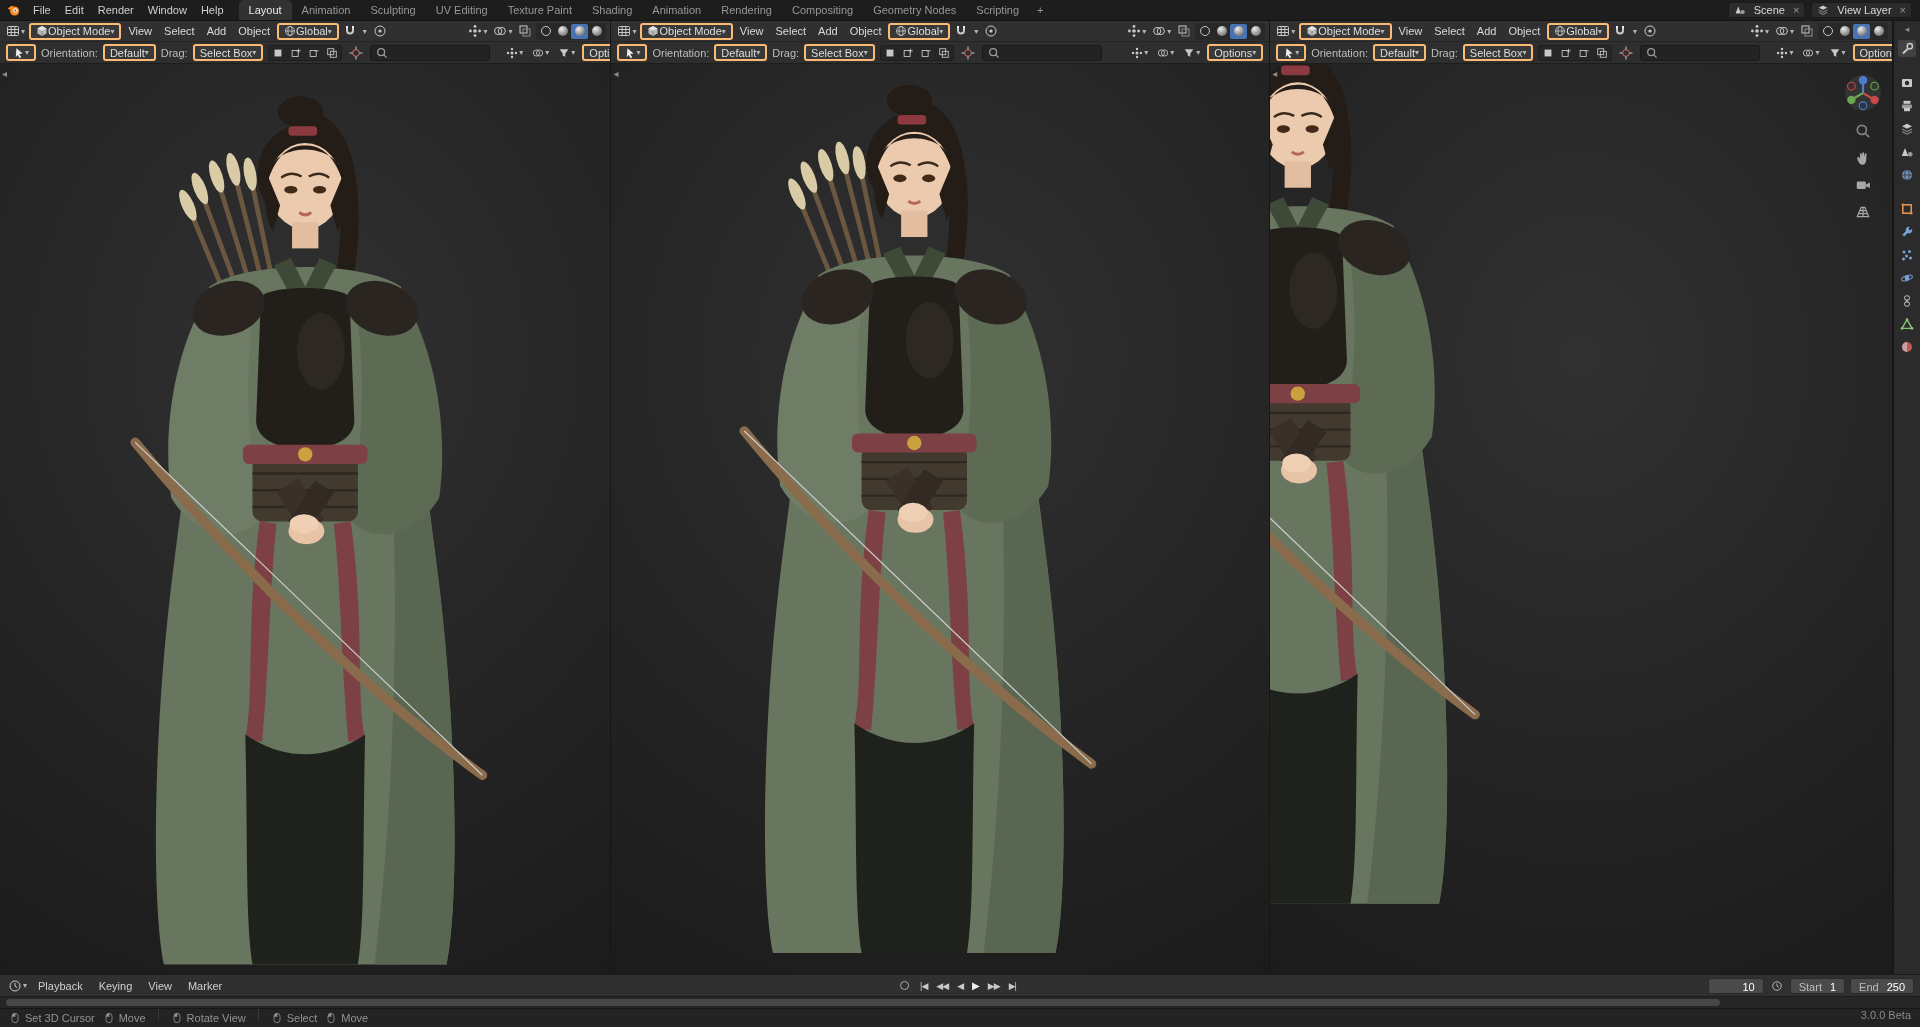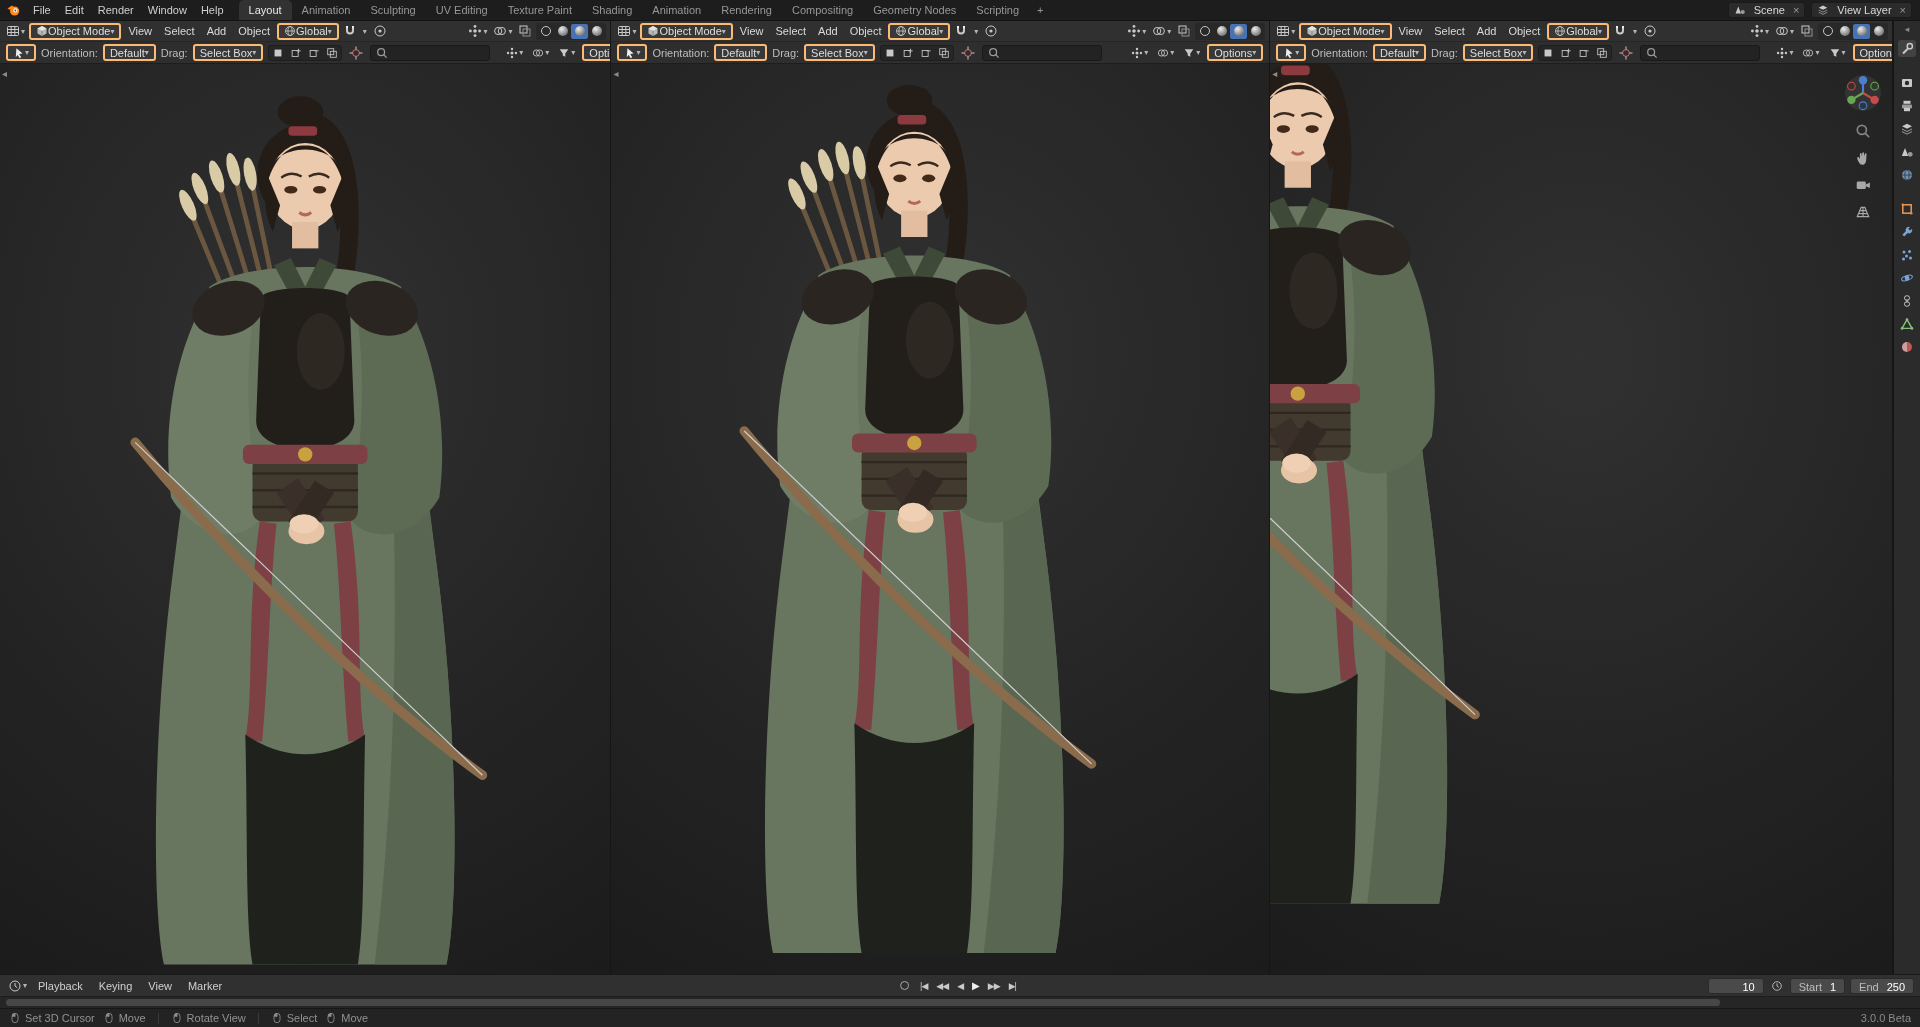--- a/index.html
+++ b/index.html
@@ -74,21 +74,21 @@
   .rec-dot{width:9px;height:9px;border:1.5px solid #a8a8a8;border-radius:50%;margin-right:6px}
   .tl-right{margin-left:auto;display:flex;align-items:center;gap:5px}
   .num-field{background:#4a4a4a;border:1px solid #2a2a2a;border-radius:3px;height:16px;
     display:flex;align-items:flex-end;gap:8px;padding:0 8px}
   .num-field .val{color:#fff}
   .frame-field{min-width:56px;justify-content:flex-end}
   .tl-track{height:12px;background:#262626;border-top:1px solid #1d1d1d;position:relative}
   .tl-scrollbar{position:absolute;top:2px;left:6px;right:200px;height:7px;border-radius:4px;background:#474747}
 
   
-  .statusbar{height:19px;background:#232323;display:flex;align-items:center;gap:8px;padding:0 9px;
+  .statusbar{height:19px;background:#232323;display:flex;gap:8px;padding:0 9px;
     color:#929292;border-top:1px solid #171717}
   .kbd-hint{display:flex;align-items:center;gap:4px}
   .sb-div{width:1px;height:11px;background:#3a3a3a;margin:0 4px}
   .sb-version{margin-left:auto;color:#8b8b8b}
 </style>
 </head>
 <body>
 
 <svg width="0" height="0" style="position:absolute" aria-hidden="true">
   <defs>

